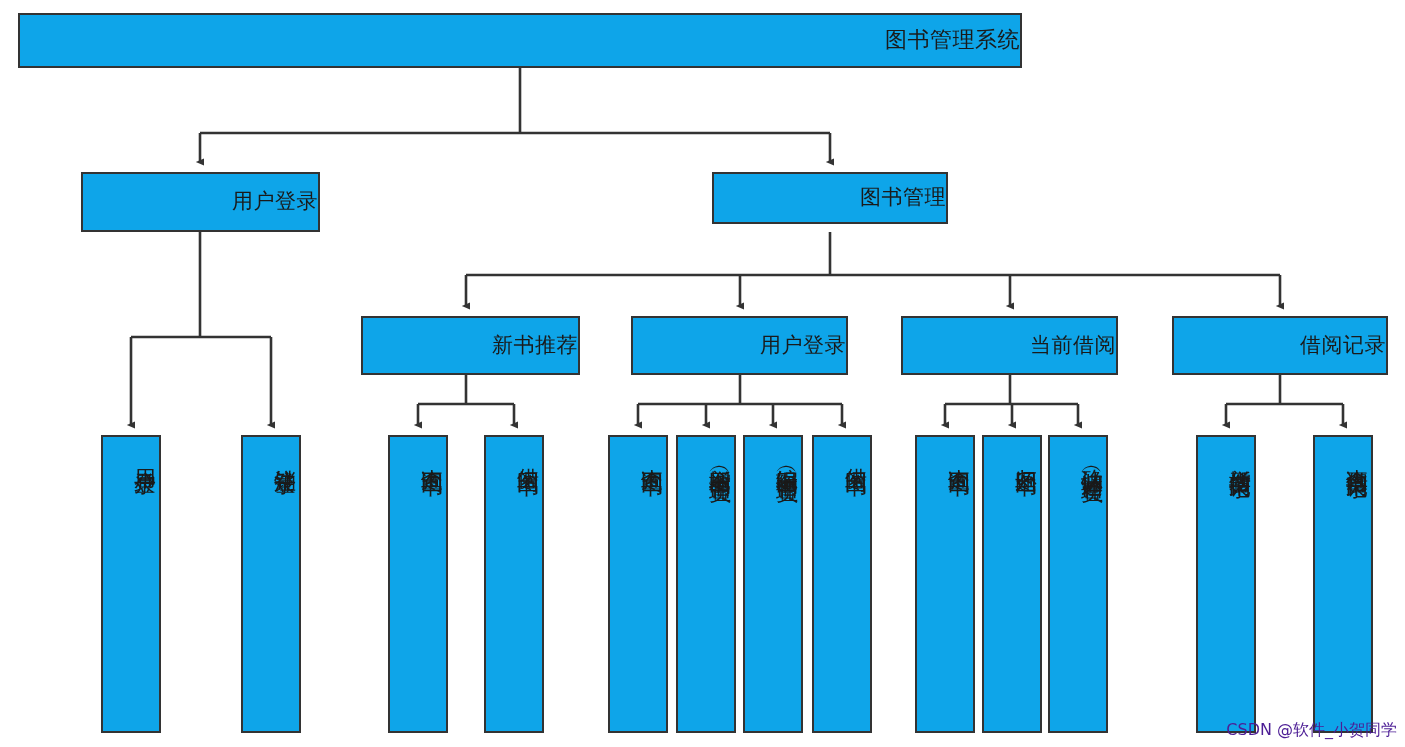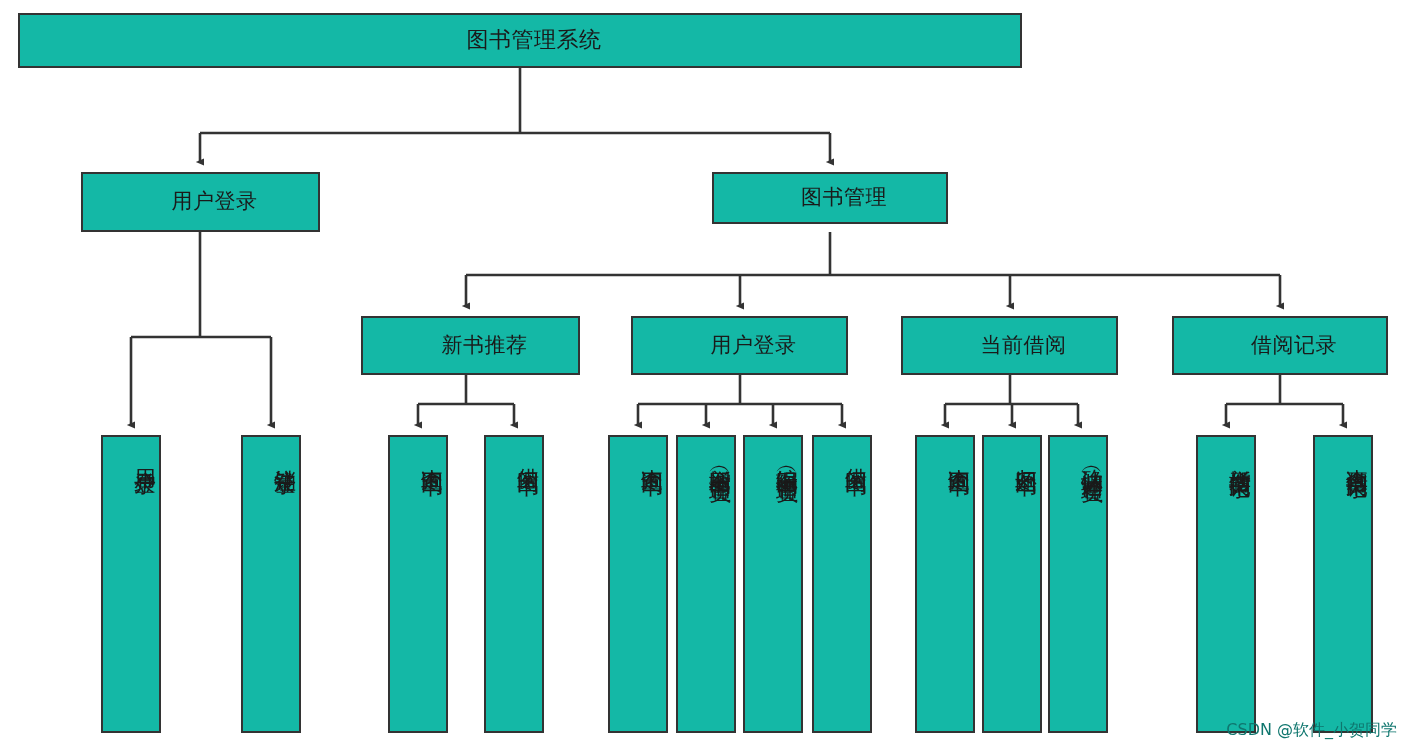--- a/index.html
+++ b/index.html
@@ -21,25 +21,25 @@
   #diagram-svg {
     position: absolute;
     left: 0;
     top: 0;
     width: 1405px;
     height: 747px;
   }
   .node {
     position: absolute;
     box-sizing: border-box;
-    background: #14b8a6;
+    background: #0ea5e9;
     border: 2.5px solid #333333;
     display: flex;
     align-items: center;
-    justify-content: center;
+    justify-content: flex-end;
     color: #1a1a1a;
     z-index: 2;
     padding-left: 28px;
   }
   .node .node-label {
     display: block;
     text-align: center;
     line-height: 1.22;
     letter-spacing: 0.5px;
   }
@@ -58,21 +58,21 @@
     letter-spacing: 2px;
     line-height: 1;
     margin: 0 auto;
   }
   .node.root .node-label { font-size: 22px; }
   #watermark {
     position: absolute;
     right: 8px;
     bottom: 6px;
     font-size: 16px;
-    color: #0f766e;
+    color: #4c1d95;
     z-index: 5;
     white-space: nowrap;
     font-family: "DejaVu Sans", "Liberation Sans", sans-serif;
   }
 </style>
 </head>
 <body>
 
 <div id="diagram-root">
 

